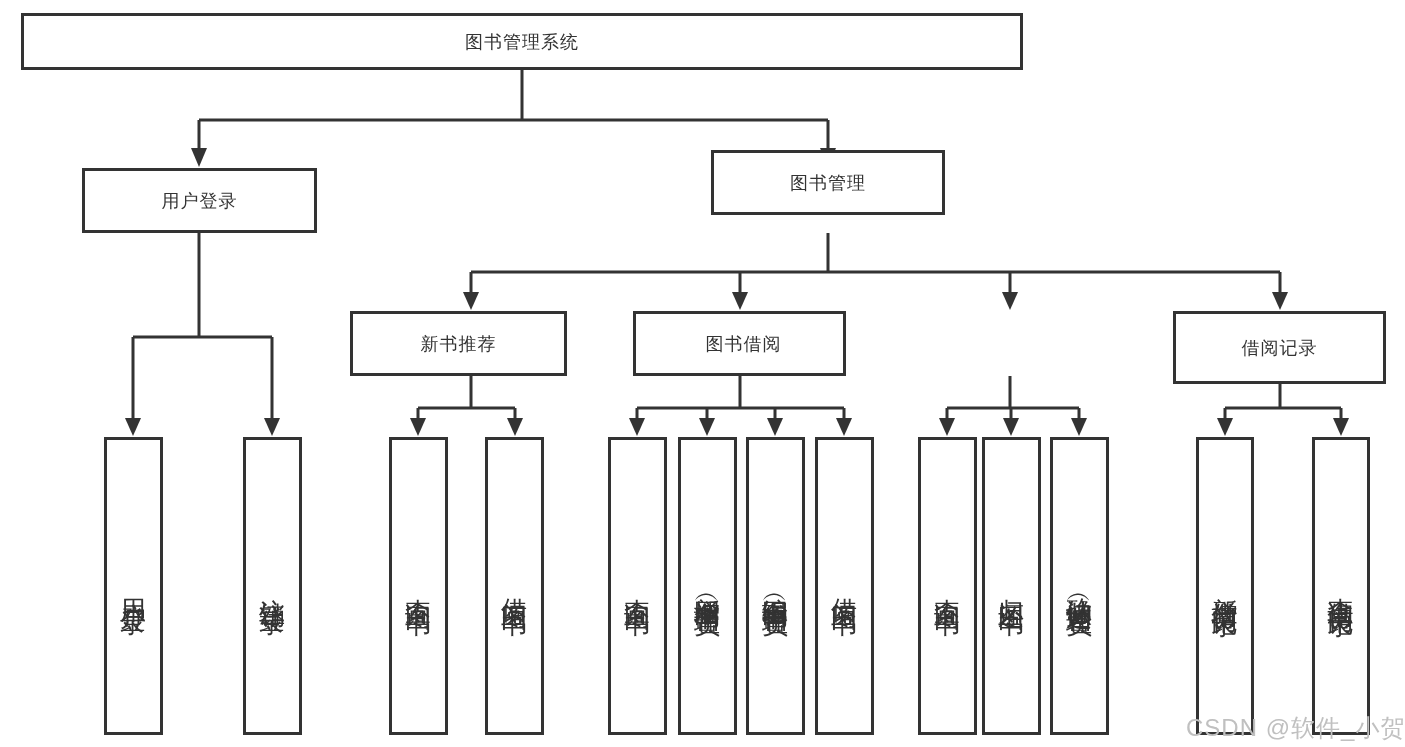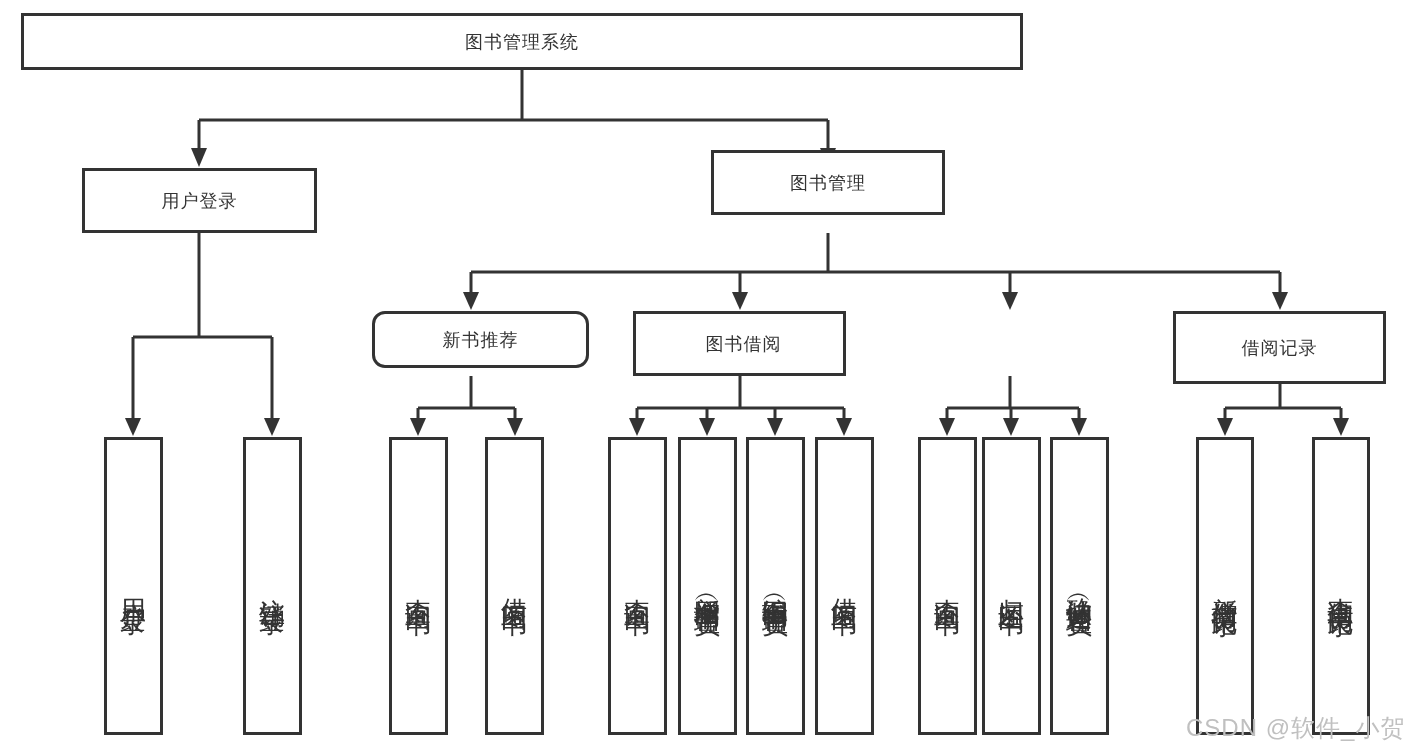--- a/index.html
+++ b/index.html
@@ -126,21 +126,21 @@
       <polygon points="1217,418 1233,418 1225,436"></polygon>
       <polygon points="1333,418 1349,418 1341,436"></polygon>
     </g>
   </svg>
 
   <div class="hbox" style="left:21px; top:13px; width:1002px; height:57px;">图书管理系统</div>
 
   <div class="hbox" style="left:82px; top:168px; width:235px; height:65px;">用户登录</div>
   <div class="hbox" style="left:711px; top:150px; width:234px; height:65px;">图书管理</div>
 
-  <div class="hbox" style="left:372px; top:311px; width:217px; height:57px;border-radius:13px;">新书推荐</div>
+  <div class="hbox" style="left:350px; top:311px; width:217px; height:65px;">新书推荐</div>
   <div class="hbox" style="left:633px; top:311px; width:213px; height:65px;padding-left:8px;">图书借阅</div>
   <div class="hbox" style="left:1173px; top:311px; width:213px; height:73px;">借阅记录</div>
 
   <div class="vbox" style="left:104px;">用户登录</div>
   <div class="vbox" style="left:243px;">注销登录</div>
 
   <div class="vbox" style="left:389px;">查询图书</div>
   <div class="vbox" style="left:485px;">借阅图书</div>
 
   <div class="vbox" style="left:608px;">查询图书</div>

